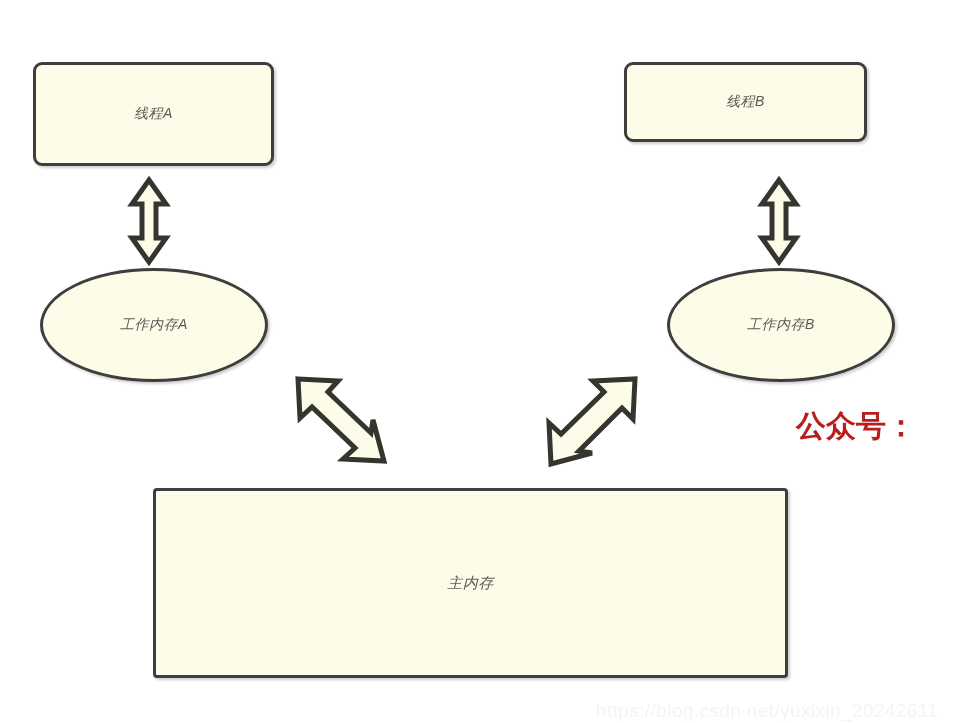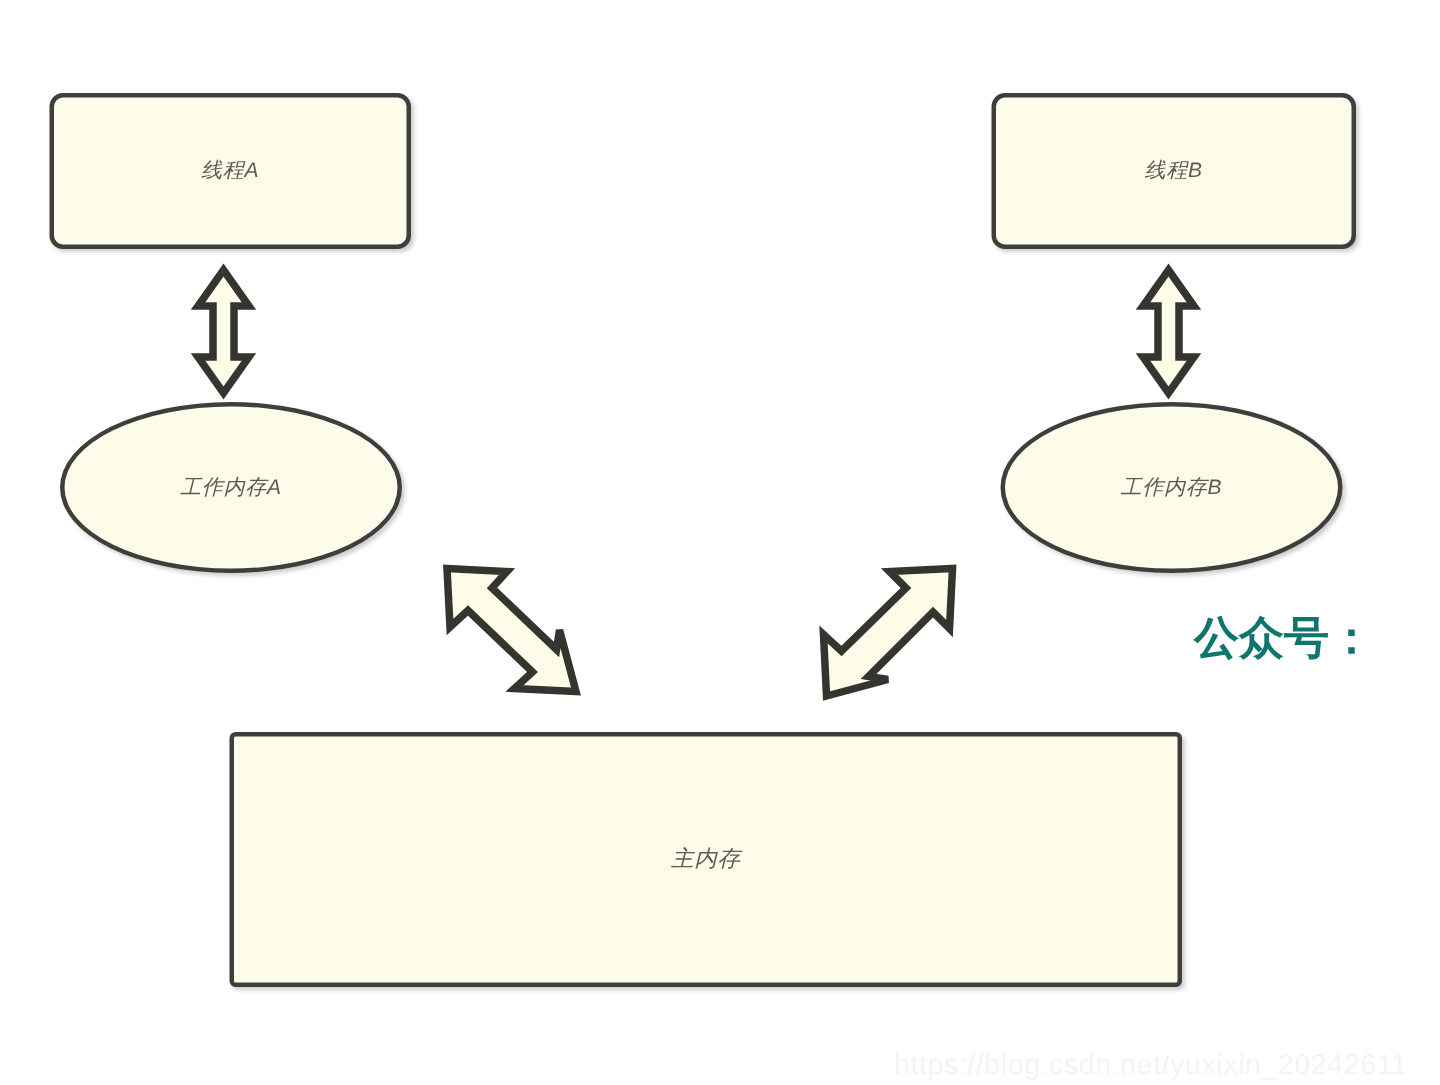--- a/index.html
+++ b/index.html
@@ -37,24 +37,24 @@
     line-height: 1.1;
     white-space: nowrap;
     user-select: none;
   }
 
   .rect-node { border-radius: 9px; }
   .ellipse-node { border-radius: 50%; }
 
   
   #thread-a-box  { left: 33px;  top: 62px;  width: 241px; height: 104px; }
-  #thread-b-box  { left: 661px; top: 62px;  width: 243px; height: 104px; }
+  #thread-b-box  { left: 624px; top: 62px;  width: 243px; height: 80px; }
   #working-mem-a { left: 40px;  top: 268px; width: 228px; height: 114px; }
   #working-mem-b { left: 667px; top: 268px; width: 228px; height: 114px; }
-  #main-memory   { left: 153px; top: 488px; width: 635px; height: 170px;
+  #main-memory   { left: 153px; top: 488px; width: 635px; height: 190px;
                    border-radius: 4px; }
   #main-memory .node-label { font-size: 15px; }
 
   
   .arrow {
     position: absolute;
     pointer-events: none;
   }
   .arrow svg { display: block; overflow: visible; }
   .arrow-shape {
@@ -67,21 +67,21 @@
   #arrow-a-vertical { left: 128px; top: 176px; width: 42px; height: 90px; }
   #arrow-b-vertical { left: 758px; top: 176px; width: 42px; height: 90px; }
   #arrow-a-diagonal { left: 292px; top: 373px; width: 98px; height: 94px; }
   #arrow-b-diagonal { left: 543px; top: 373px; width: 98px; height: 94px; }
 
   
   #promo-watermark {
     position: absolute;
     left: 796px;
     top: 406px;
-    color: #0f766e;
+    color: #b91c1c;
     font-size: 30px;
     font-weight: 600;
     line-height: 1.32;
     white-space: nowrap;
     user-select: none;
   }
   #promo-watermark .promo-line { display: block; }
 
   #footer-watermark {
     position: absolute;

